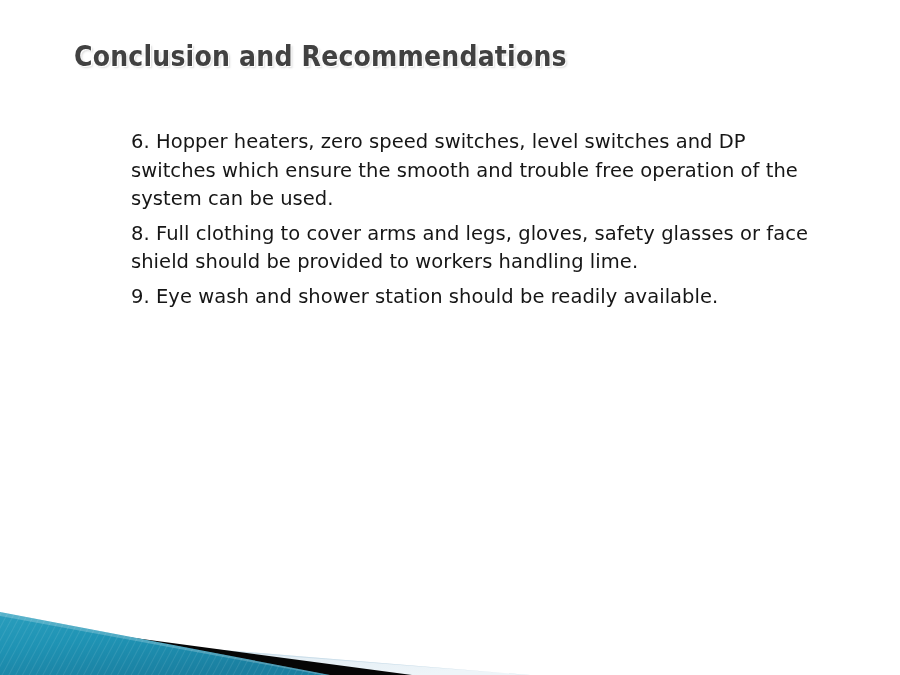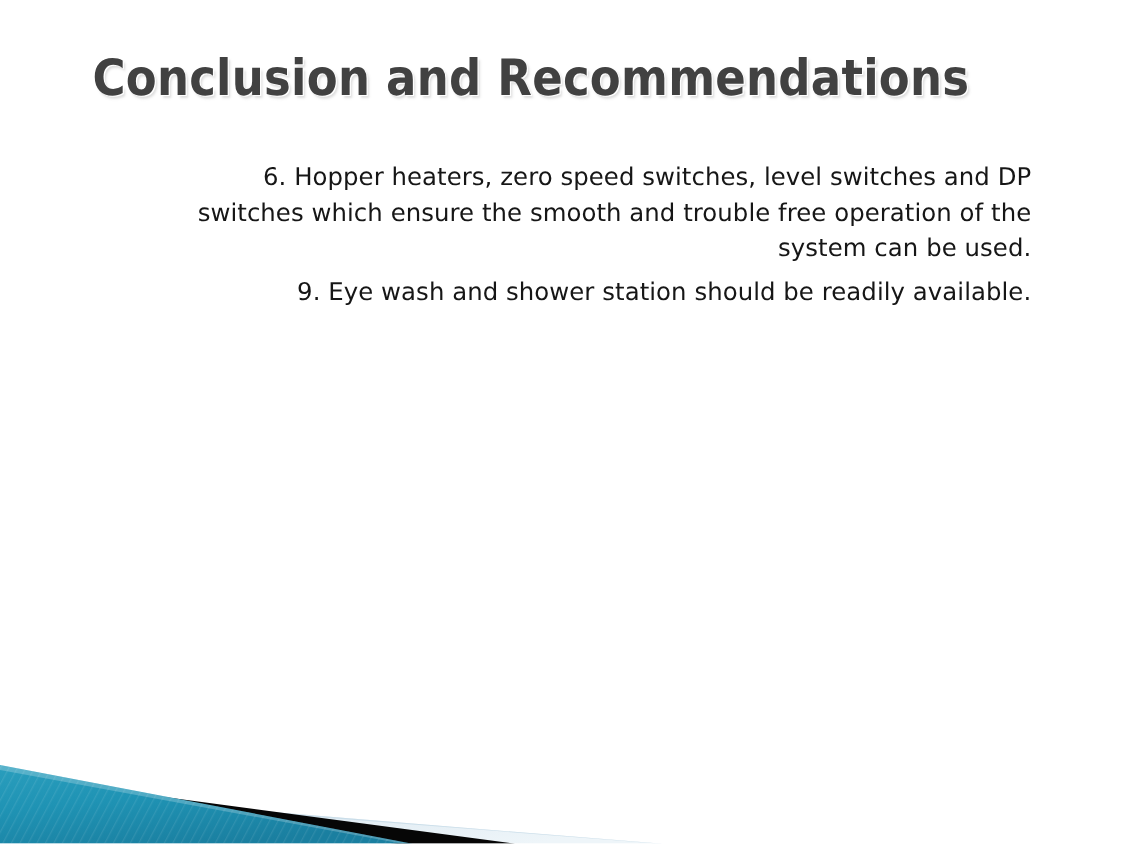--- a/index.html
+++ b/index.html
@@ -18,21 +18,21 @@
     font-family: "DejaVu Sans", "Liberation Sans", sans-serif;
   }
 
   
   .slide-title {
     position: absolute;
     left: 74px;
     top: 40px;
     width: 760px;
     font-family: "DejaVu Sans Condensed", "DejaVu Sans", "Liberation Sans", sans-serif;
-    font-size: 40px;
+    font-size: 28px;
     font-weight: 600;
     letter-spacing: 0.2px;
     color: #414141;
     text-shadow: 1px 1px 0 rgba(255,255,255,0.95), 2px 2px 2px rgba(120,120,120,0.25);
     white-space: nowrap;
   }
 
   
   .body-block {
     position: absolute;
@@ -40,21 +40,21 @@
     top: 128px;
     width: 694px;
   }
 
   .body-para {
     font-family: "DejaVu Sans", "Liberation Sans", sans-serif;
     font-size: 19.5px;
     line-height: 28.6px;
     color: #161616;
     margin: 0 0 6px 0;
-    text-align: right;
+    text-align: left;
     letter-spacing: 0.05px;
   }
 
   .body-para:last-child {
     margin-bottom: 0;
   }
 
   
   .corner-decor {
     position: absolute;
@@ -72,20 +72,21 @@
 </style>
 </head>
 <body>
 
 <div class="slide">
 
   <div class="slide-title">Conclusion and Recommendations</div>
 
   <div class="body-block">
     <p class="body-para">6. Hopper heaters, zero speed switches, level switches and DP switches which ensure the smooth and trouble free operation of the system can be used.</p>
+    <p class="body-para">8. Full clothing to cover arms and legs, gloves, safety glasses or face shield should be provided to workers handling lime.</p>
     <p class="body-para">9. Eye wash and shower station should be readily available.</p>
   </div>
 
   <div class="corner-decor">
     <svg viewBox="0 0 560 125" preserveAspectRatio="none" xmlns="http://www.w3.org/2000/svg">
       <defs>
         <linearGradient id="tealGrad" x1="0" y1="0" x2="0.55" y2="1">
           <stop offset="0%" stop-color="#2a9ebd"></stop>
           <stop offset="45%" stop-color="#1f93b4"></stop>
           <stop offset="100%" stop-color="#1a7fa0"></stop>

